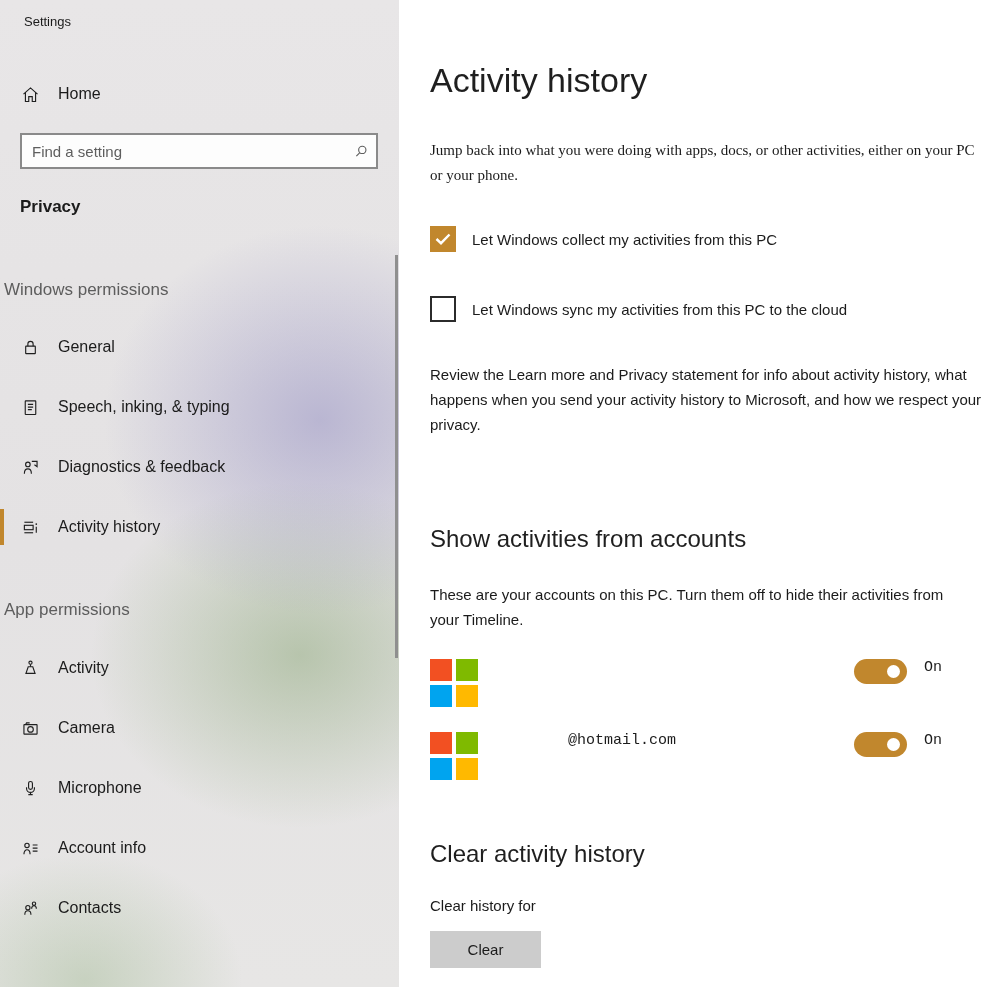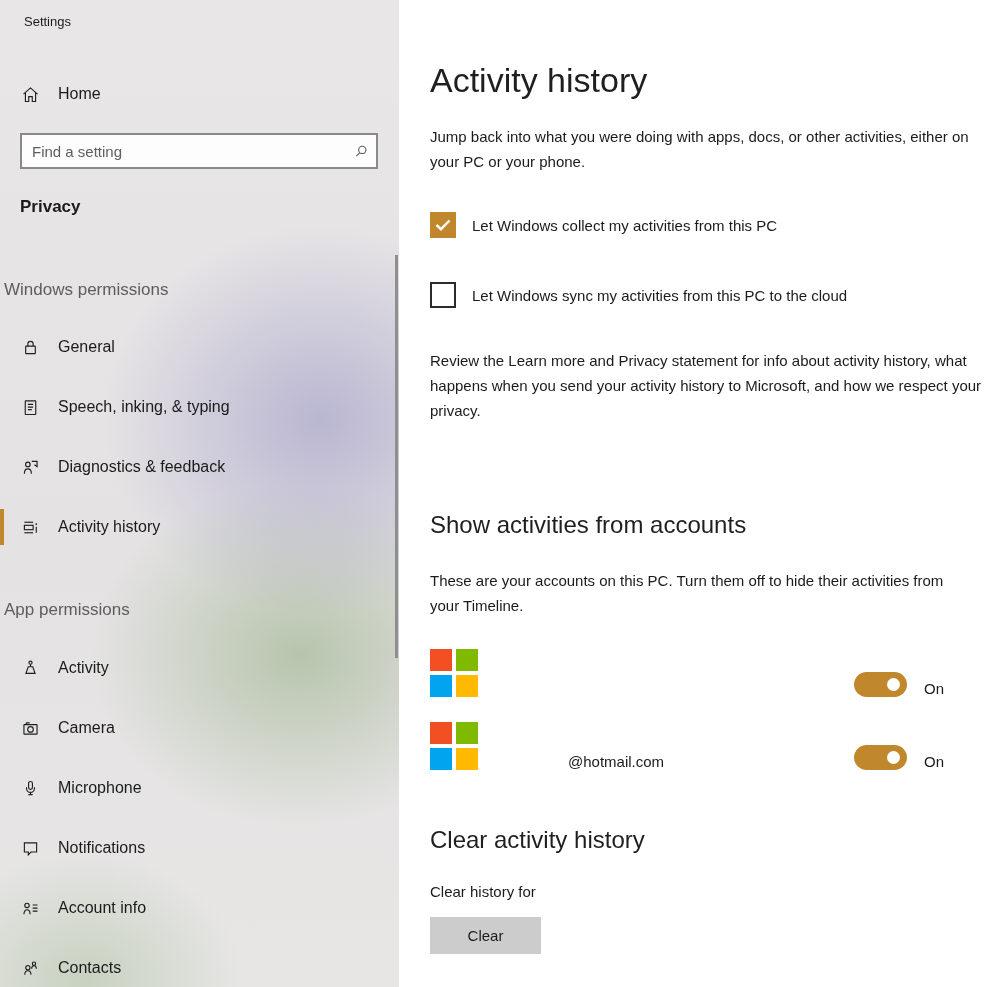--- a/index.html
+++ b/index.html
@@ -74,40 +74,40 @@
     background:#8f8f8f;
   }
 
   
   .content {
     position:absolute; left:399px; top:0; right:0; bottom:0;
     background:#ffffff; padding-left:31px; padding-right:10px;
   }
   h1.page-title { margin-top:58px; font-size:34px; font-weight:300; line-height:44px; color:#1f1f1f; }
   p.body-text { font-size:15px; line-height:25px; color:#1b1b1b; }
-  .intro  { margin-top:22px; max-width:545px; }
+  .intro  { margin-top:36px; max-width:545px;font-family:Liberation Serif, serif; }
   .review { margin-top:40px; max-width:562px; }
 
   .check-row { display:flex; align-items:center; gap:16px; height:26px; }
   .check-row.first  { margin-top:38px; }
   .check-row.second { margin-top:44px; }
   .checkbox {
     width:26px; height:26px; flex:0 0 26px; cursor:pointer;
     display:flex; align-items:center; justify-content:center;
   }
   .checkbox.checked   { background:var(--accent,#c1872d); }
   .checkbox.unchecked { background:#ffffff; border:2px solid #2b2b2b; }
   .checkbox svg { width:16px; height:12px; stroke:#ffffff; stroke-width:2.4; fill:none; }
   .check-label { font-size:15px; }
 
   h2.section-title { font-size:24px; font-weight:400; line-height:32px; color:#1f1f1f; }
   .accounts-title { margin-top:86px; }
   .accounts-desc  { margin-top:27px; max-width:545px; }
 
-  .account-row { display:flex; align-items:flex-end; width:518px; height:52px; }
+  .account-row { display:flex; align-items:flex-start; width:518px; height:52px;font-family:Liberation Mono, monospace; }
   .account-row.first  { margin-top:27px; }
   .account-row.second { margin-top:21px; }
   .ms-logo {
     width:48px; height:48px; flex:0 0 48px;
     display:grid; grid-template-columns:22px 22px; grid-template-rows:22px 22px; gap:4px;
   }
   .ms-sq { width:22px; height:22px; }
   .account-name { flex:1; padding-left:90px; font-size:15px; color:#1b1b1b; }
   .toggle {
     position:relative; width:53px; height:25px; border-radius:13px;
@@ -234,29 +234,20 @@
             <rect x="9.8" y="4" width="4.4" height="9" rx="2.2"></rect>
             <path d="M7.5 10.5 v1.5 a4.5 4.5 0 0 0 9 0 v-1.5 M12 16.5 V19 M9.5 19 h5"></path>
           </svg>
       </span>
       <span class="label">Microphone</span>
     </div>
     <div class="nav-item">
 
       <span class="icn">
         <svg viewBox="0 0 24 24">
-            <path d="M5 5.5 H19 V16 H12.5 L9.5 19.2 V16 H5 Z"></path>
-          </svg>
-      </span>
-      <span class="label">Notifications</span>
-    </div>
-    <div class="nav-item">
-
-      <span class="icn">
-        <svg viewBox="0 0 24 24">
             <circle cx="8" cy="8.5" r="2.5"></circle>
             <path d="M4.5 18.5 c0-3.2 1.8-5.1 3.5-5.1 s3.5 1.9 3.5 5.1"></path>
             <path d="M14.5 8 H20 M14.5 11.5 H20 M14.5 15 H20"></path>
           </svg>
       </span>
       <span class="label">Account info</span>
     </div>
     <div class="nav-item">
 
       <span class="icn">

